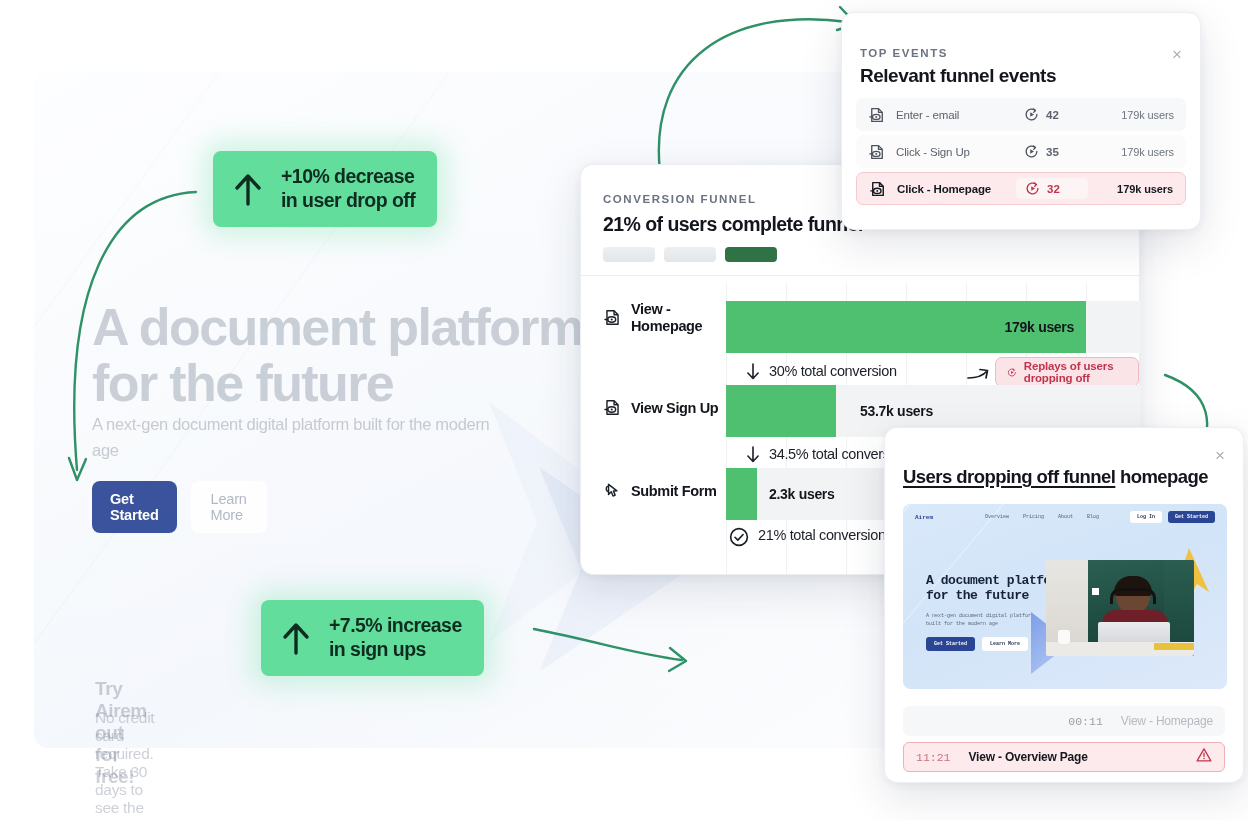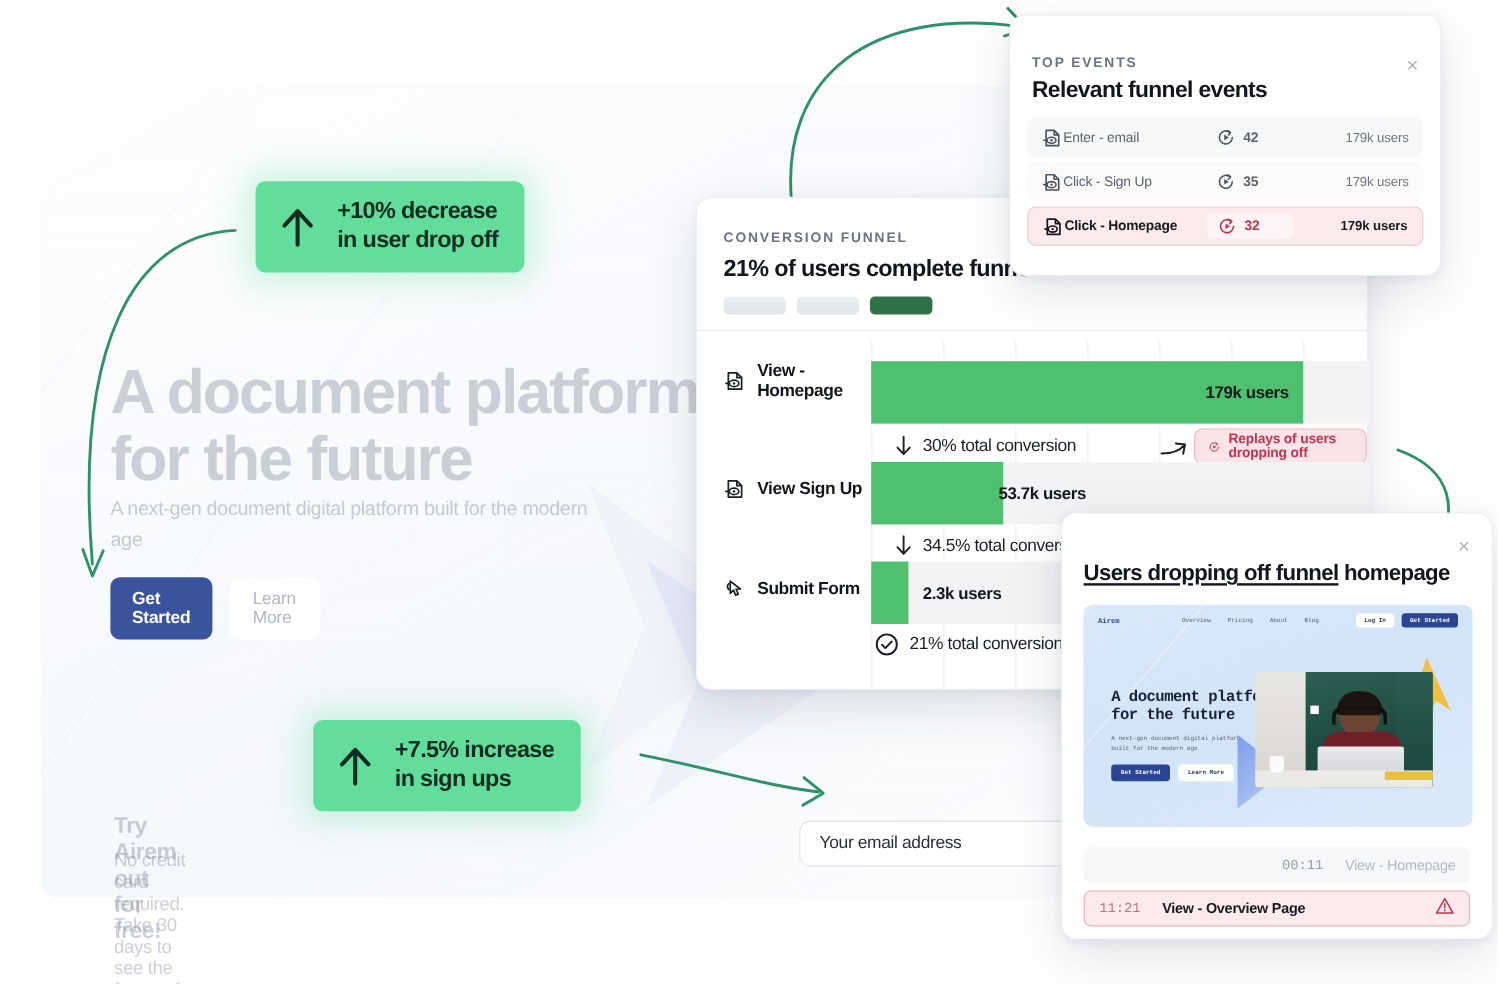--- a/index.html
+++ b/index.html
@@ -106,21 +106,21 @@
   #card-top-events .eyebrow{ position:absolute; left:18px; top:34px; }
   #card-top-events .c-head{ position:absolute; left:18px; top:52px; font-size:19px;
     font-weight:700; letter-spacing:-.5px; color:#13161c; }
   .ev-rows{ position:absolute; left:14px; top:85px; right:14px; }
   .ev-row{
     display:flex; align-items:center; height:33px; border-radius:7px; padding:0 12px;
     margin-bottom:4px; background:#f7f8f9;
   }
   .ev-row.alt{ background:#fbfbfc; }
   .ev-row.danger{ background:#fdeaec; border:1px solid #f6c9cf; }
-  .ev-name{ font-size:11.5px; color:#5c636d; letter-spacing:-.15px; margin-left:0; flex:0 0 auto; width:128px;}
+  .ev-name{ font-size:11.5px; color:#5c636d; letter-spacing:-.15px; margin-left:10px; flex:0 0 auto; width:128px;}
   .ev-row.danger .ev-name{ color:#15181e; font-weight:700; }
   .ev-count{ display:flex; align-items:center; gap:7px; width:72px; }
   .ev-count span{ font-size:11.5px; color:#5c636d; font-weight:600; }
   .ev-row.danger .ev-count{ background:#fdf4f5; border-radius:5px; padding:3px 9px; margin-left:-9px;}
   .ev-row.danger .ev-count span{ color:#c0344b; font-weight:700; }
   .ev-users{ margin-left:auto; font-size:11px; color:#6d747e; letter-spacing:-.1px; }
   .ev-row.danger .ev-users{ color:#15181e; font-weight:700; }
 
   
   #card-funnel{ left:580px; top:164px; width:560px; height:411px; z-index:14; }
@@ -137,21 +137,21 @@
   .f-grid{ position:absolute; top:0; bottom:0; width:1px; background:#f0f1f3; }
 
   .f-row{ position:absolute; left:22px; }
   .f-label{ display:flex; align-items:center; gap:9px; font-size:14.5px;
     font-weight:700; letter-spacing:-.35px; color:#13161c; }
   .f-bar{ position:absolute; height:52px; }
   .f-bartrack{ position:absolute; left:0; top:0; height:52px; background:#f2f3f4; }
   .f-barfill{ position:absolute; left:0; top:0; height:52px; background:#4fc06f; }
   .f-barval{ position:absolute; top:0; height:52px; display:flex; align-items:center;
     font-size:14px; font-weight:600; color:#13161c; letter-spacing:-.3px; }
-  .f-conv{ position:absolute; display:flex; align-items:center; gap:9px;
+  .f-conv{ position:absolute; display:flex; gap:9px;
     font-size:14.5px; color:#1b1f26; letter-spacing:-.35px; }
   .replay-chip{
     position:absolute; display:flex; align-items:center; gap:7px;
     background:#fbe4e7; border:1px solid #f0b9c1; border-radius:7px;
     padding:2px 11px; font-size:11.5px; font-weight:700; color:#bf3550;
     letter-spacing:-.15px;
   }
 
   
   #card-replay{ left:884px; top:427px; width:360px; height:356px; z-index:22; }
@@ -237,21 +237,20 @@
     <div class="hero-title">A document platform for the future</div>
     <div class="hero-sub">A next-gen document digital platform built for the modern age</div>
     <div class="hero-btns">
       <div class="btn-primary">Get Started</div>
       <div class="btn-ghost">Learn More</div>
     </div>
     <div class="cta-title">Try Airem out for free!</div>
     <div class="cta-sub">No credit card required. Take 30 days to see the future of document.</div>
   </div>
 
-  <div class="email-field">Your email address</div>
 
   <svg class="arrow-layer" width="1248" height="820" viewBox="0 0 1248 820">
 
     <path d="M196 192 C 110 196, 62 290, 77 470" fill="none" stroke="#2e9167" stroke-width="2.4" stroke-linecap="round"></path>
     <path d="M69 458 L77 480 L86 459" fill="none" stroke="#2e9167" stroke-width="2.4" stroke-linecap="round" stroke-linejoin="round"></path>
 
     <path d="M660 172 C 648 60, 730 6, 848 22" fill="none" stroke="#2e9167" stroke-width="2.4" stroke-linecap="round"></path>
     <path d="M840 7 L856 24 L837 30" fill="none" stroke="#2e9167" stroke-width="2.4" stroke-linecap="round" stroke-linejoin="round"></path>
 
     <path d="M1165 375 C 1212 392, 1215 425, 1197 466" fill="none" stroke="#2e9167" stroke-width="2.4" stroke-linecap="round"></path>
@@ -346,21 +345,21 @@
           <ellipse cx="11" cy="14.5" rx="5" ry="3.4" fill="none" stroke="#1b1f26" stroke-width="1.8"></ellipse>
           <circle cx="11" cy="14.5" r="1.3" fill="#1b1f26"></circle>
           <path d="M6 14.5H2.5" stroke="#1b1f26" stroke-width="1.8" stroke-linecap="round"></path>
         </svg>
         <span>View Sign Up</span>
       </div>
     </div>
     <div class="f-bar" style="left:145px; top:220px; width:415px;">
       <div class="f-bartrack" style="width:415px;"></div>
       <div class="f-barfill" style="width:110px;"></div>
-      <div class="f-barval" style="left:106px;">53.7k users</div>
+      <div class="f-barval" style="left:134px;">53.7k users</div>
     </div>
 
     <div class="f-conv" style="left:165px; top:281px;">
       <svg width="14" height="17" viewBox="0 0 14 18">
         <path d="M7 1v15M1.6 10.6L7 16.4l5.4-5.8" fill="none" stroke="#1b1f26" stroke-width="1.7" stroke-linecap="round" stroke-linejoin="round"></path>
       </svg>
       <span>34.5% total conversion</span>
     </div>
 
     <div class="f-row" style="top:316px; width:118px;">

